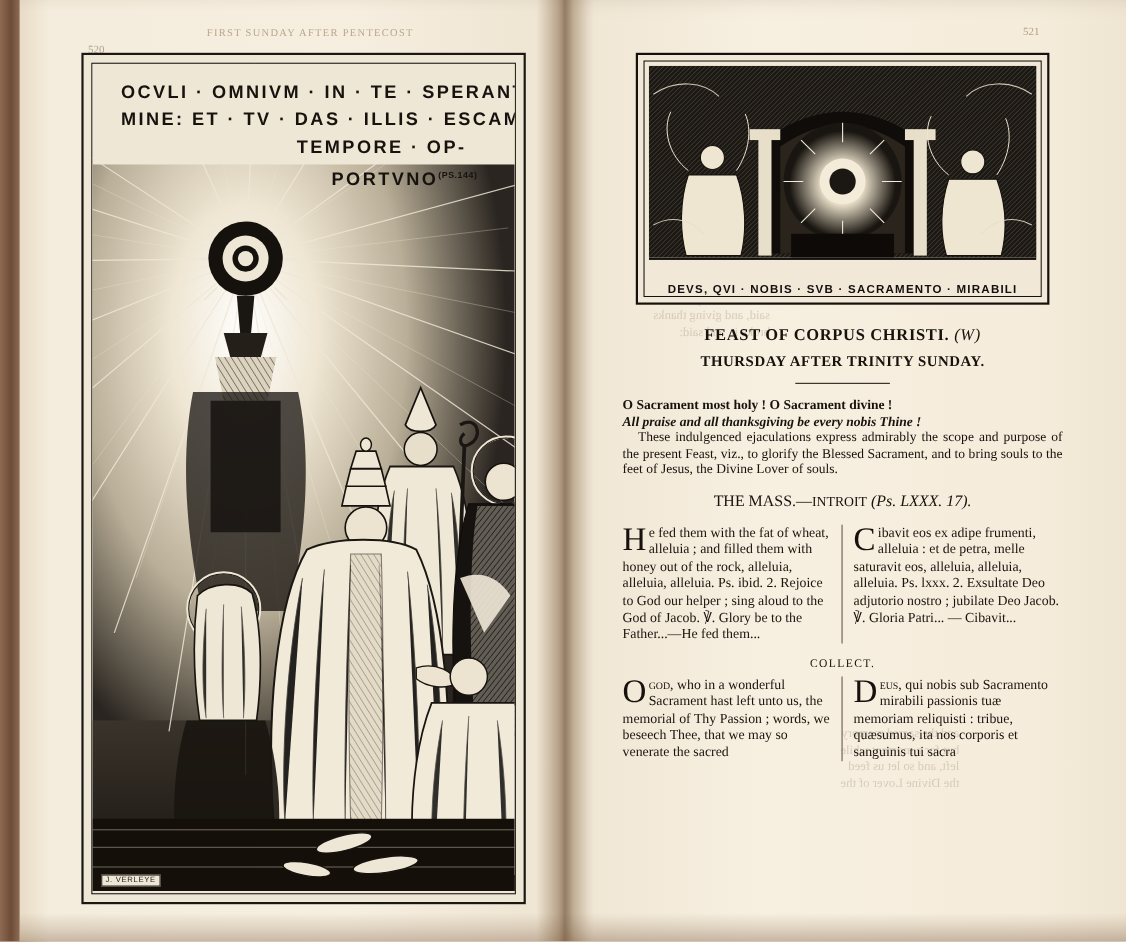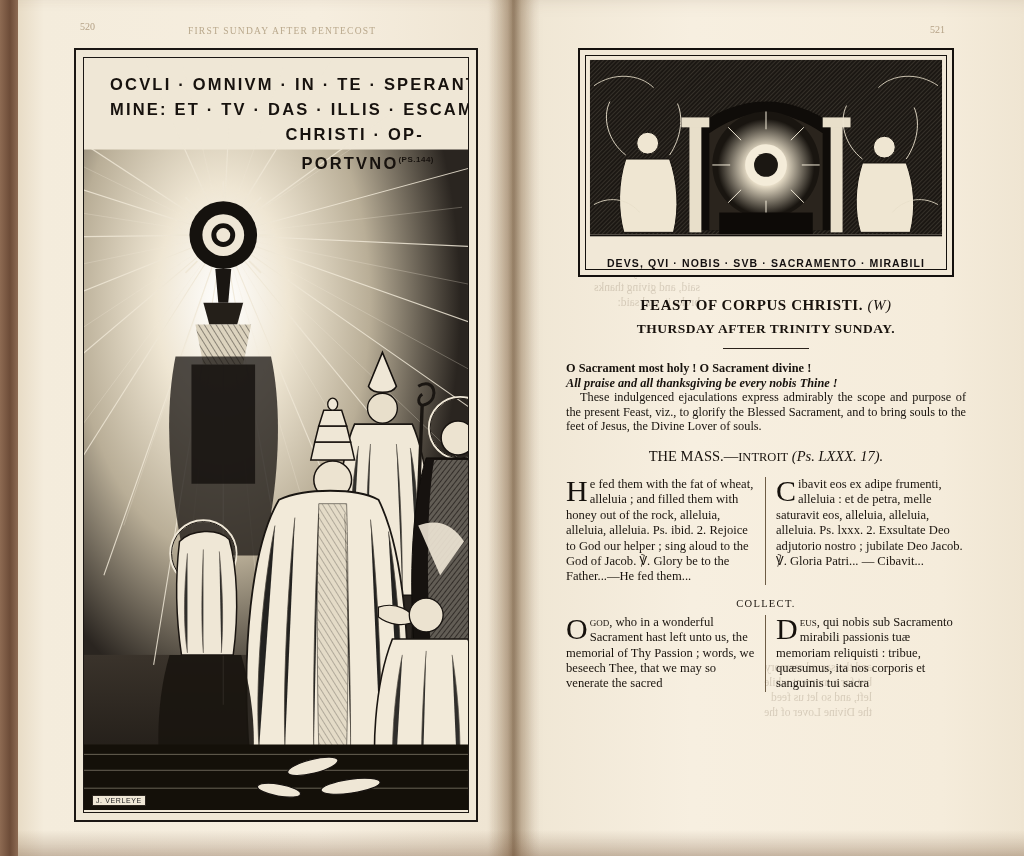--- a/index.html
+++ b/index.html
@@ -147,21 +147,21 @@
 </style>
 </head>
 <body>
 
 <div id="page">
   <div class="spread">
 
     <div class="leaf left">
 
       <div class="running-head" style="left:170px;top:26px;">FIRST SUNDAY AFTER PENTECOST</div>
-      <div class="folio" style="left:62px;top:21px;">520</div>
+      <div class="folio" style="left:62px;top:40px;">520</div>
 
       <div class="plate">
         <div class="plate-inner">
 
           <svg class="plate-art" viewBox="0 0 386 756" preserveAspectRatio="none">
             <defs>
               <radialGradient id="glow" cx="36%" cy="23%" r="62%">
                 <stop offset="0%" stop-color="#ffffff"></stop>
                 <stop offset="28%" stop-color="#efe6d3"></stop>
                 <stop offset="62%" stop-color="#b9ae97"></stop>
@@ -335,21 +335,21 @@
                 <ellipse cx="230" cy="712" rx="26" ry="7" transform="rotate(-14 230 712)"></ellipse>
                 <ellipse cx="268" cy="732" rx="30" ry="7" transform="rotate(-8 268 732)"></ellipse>
                 <ellipse cx="196" cy="736" rx="22" ry="6" transform="rotate(10 196 736)"></ellipse>
               </g>
             </g>
           </svg>
 
           <div class="banner">
             <span class="ln">OCVLI · OMNIVM · IN · TE · SPERANT, DO-</span>
             <span class="ln">MINE: ET · TV · DAS · ILLIS · ESCAM · IN</span>
-            <span class="ln" style="text-align:right;display:block;padding-right:18px;">CHRISTI · OP-</span>
+            <span class="ln" style="text-align:right;display:block;padding-right:18px;">TEMPORE · OP-</span>
             <span class="ln" style="text-align:right;display:block;padding-right:8px;">
               <span>PORTVNO</span><span class="ps">(PS.144)</span>
             </span>
           </div>
 
           <div class="plate-caption">J. VERLEYE</div>
         </div>
       </div>
     </div>
 

